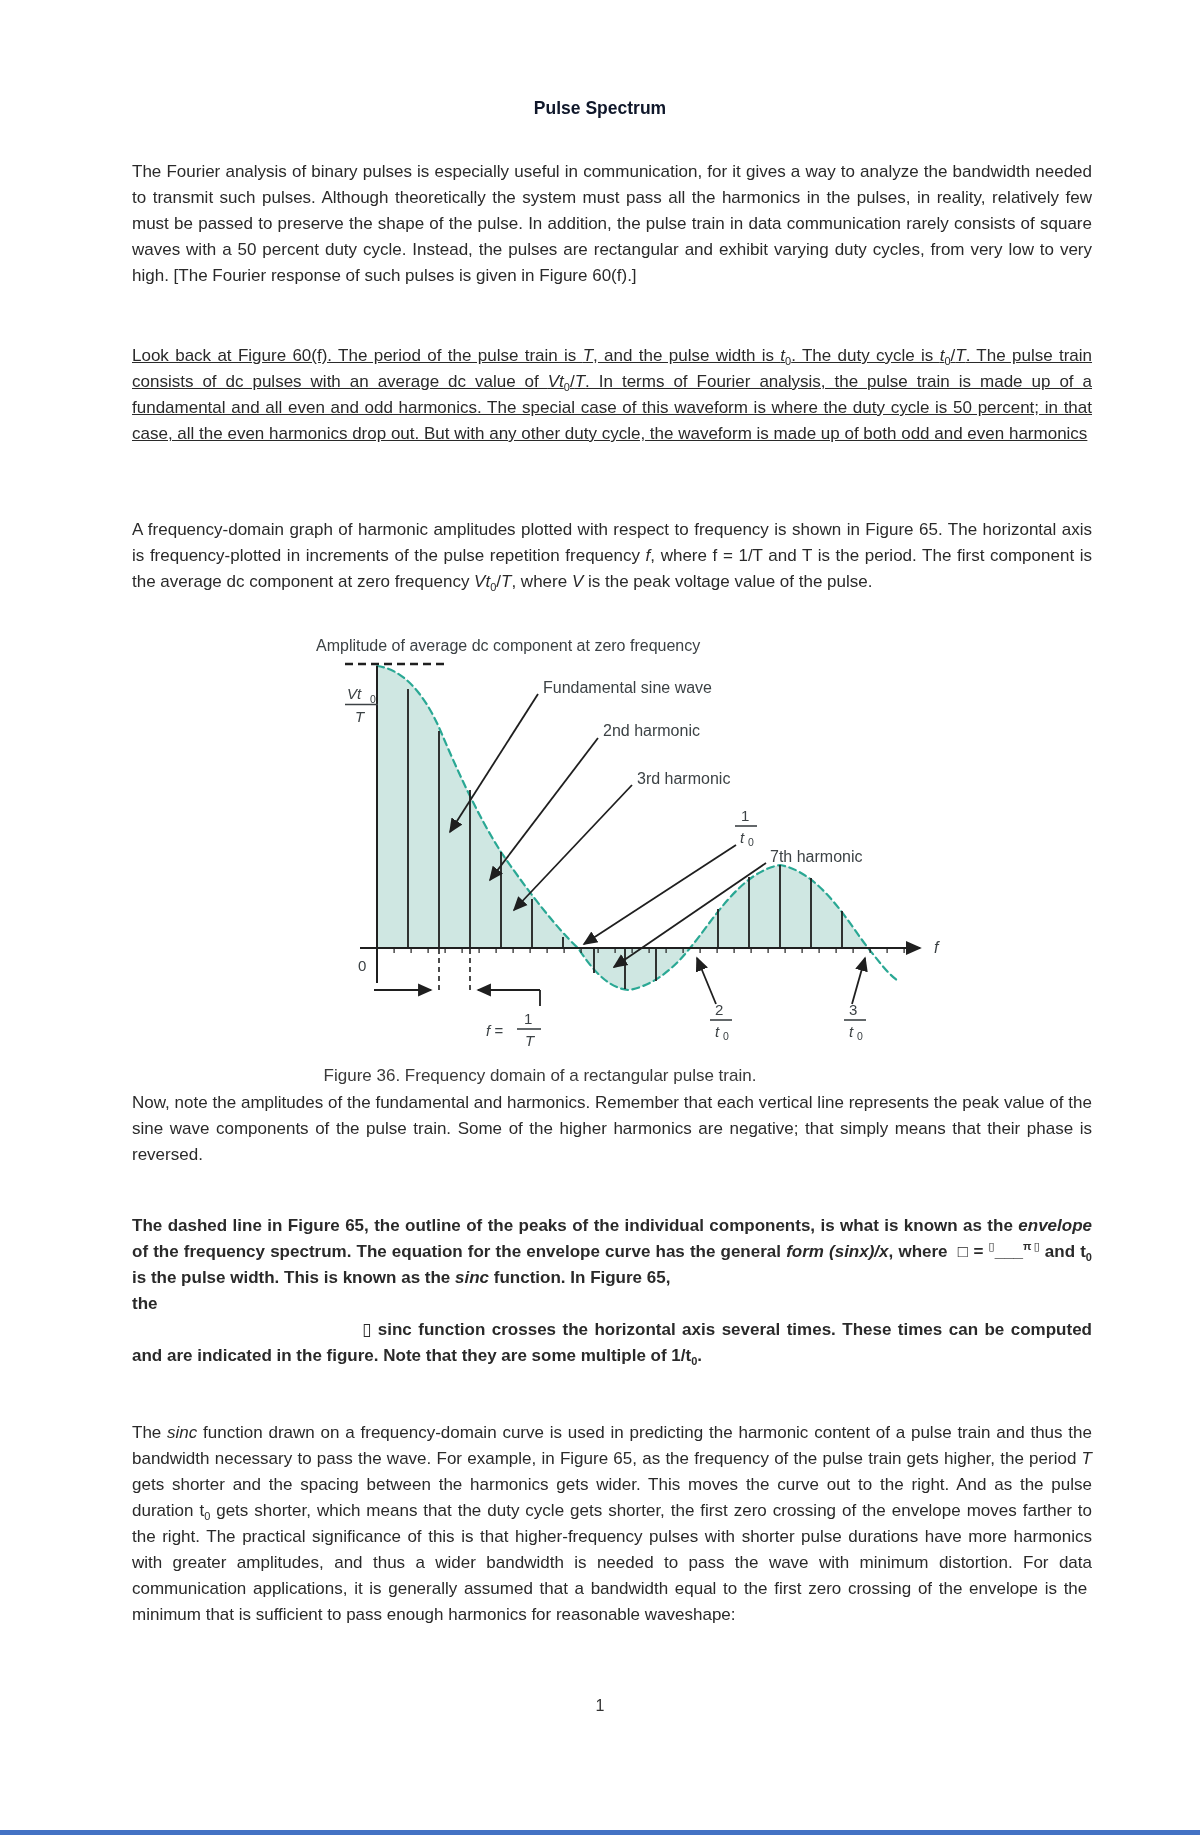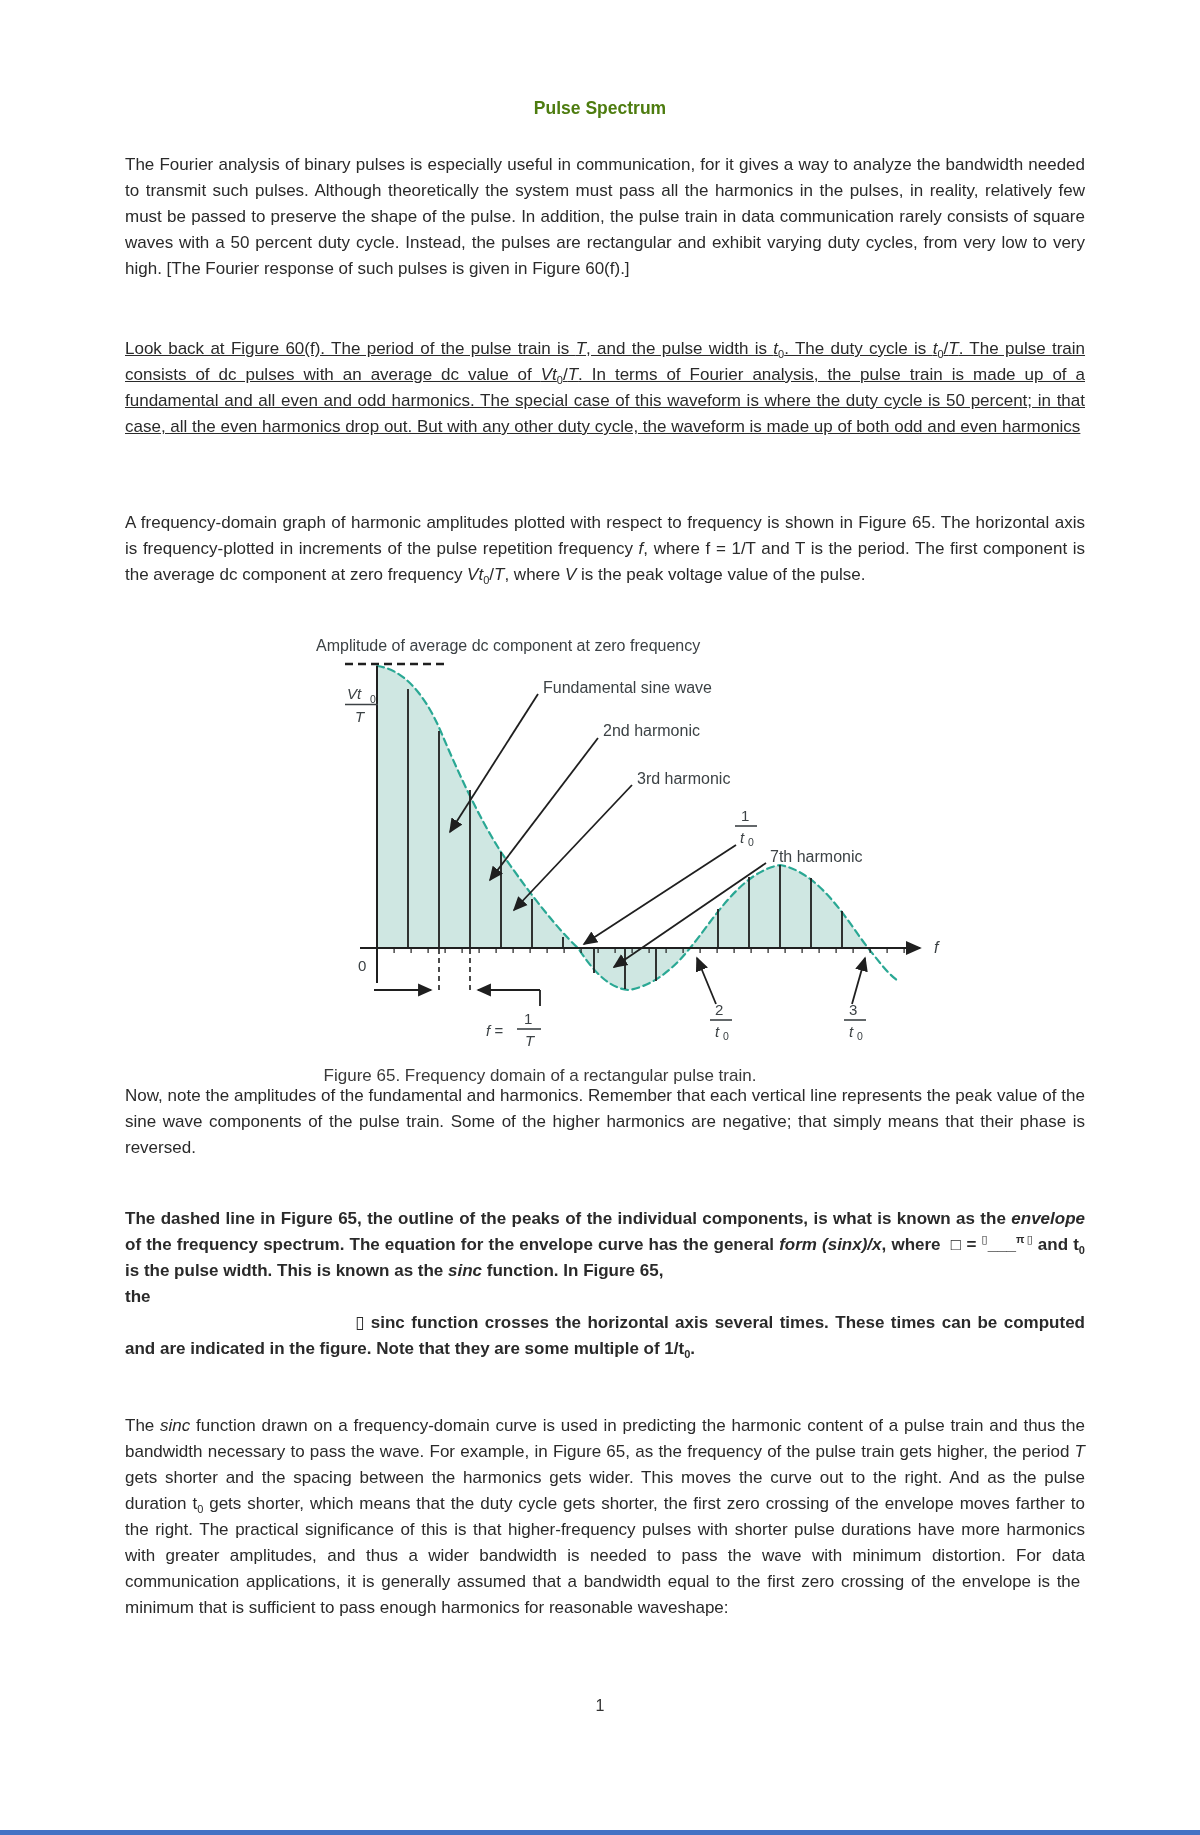--- a/index.html
+++ b/index.html
@@ -1,20 +1,20 @@
 <!DOCTYPE html>
 <html style="--envelope: #2aa894; --fill: #cfe7e2; --ink: #1f1f1f; --labeltext: #3c4245; --accent: #4472c4;"><head>
 <meta charset="utf-8">
 <style>
   html,body{margin:0;padding:0;background:#ffffff;}
   .page{position:relative;width:1200px;height:1835px;background:#fff;overflow:hidden;
         font-family:"Liberation Sans","DejaVu Sans",sans-serif;color:#262626;}
   .title{position:absolute;left:0;top:98px;width:100%;margin:0;text-align:center;
-         font-size:17.5px;font-weight:bold;color:#4d7c0f;}
-  .body-text{position:absolute;left:120px;width:960px;margin:5px;
+         font-size:17.5px;font-weight:bold;color:#0f172a;}
+  .body-text{position:absolute;left:120px;width:960px;margin:12px;
              font-size:17px;line-height:26px;text-align:justify;color:#2a2a2a;}
   .body-text i{font-style:italic;}
   sub{font-size:11px;line-height:0;}
   sup{font-size:11px;line-height:0;}
   .p1{top:147px;} .p2{top:331px;text-decoration:underline;} .p3{top:505px;} .p4{top:1078px;}
   .p5{top:1201px;font-weight:bold;} .p6{top:1408px;}
   .p5 .frag{font-size:17px;line-height:26px;text-align:justify;}
   .p5 .indented{text-indent:230px;}
   .caption{position:absolute;left:120px;top:1066px;width:840px;text-align:center;
            font-size:17px;color:#3a3a3a;}
@@ -140,21 +140,21 @@
     </g>
 
     <g>
       <text x="549" y="383" class="fr">3</text>
       <line class="fbar" x1="544" y1="388" x2="566" y2="388"></line>
       <text x="549" y="405" class="fr it">t</text>
       <text x="557" y="408" class="small">0</text>
     </g>
   </svg>
 
-  <div class="caption">Figure 65. Frequency domain of a rectangular pulse train.</div>
+  <div class="caption">Figure 36. Frequency domain of a rectangular pulse train.</div>
 
   <p class="body-text p4">Now, note the amplitudes of the fundamental and harmonics. Remember that each vertical line represents the peak value of the sine wave components of the pulse train. Some of the higher harmonics are negative; that simply means that their phase is reversed.</p>
 
   <div class="body-text p5">
     <div class="frag">The dashed line in Figure 65, the outline of the peaks of the individual components, is what is known as the <i>envelope</i> of the frequency spectrum. The equation for the envelope curve has the general <i>form</i> <i>(sinx)/x</i>, where &nbsp;□ = <sup>▯</sup>___<sup>π ▯</sup> and t<sub>0</sub> is the pulse width. This is known as the <i>sinc</i> function. In Figure 65,</div>
     <div class="frag">the</div>
     <div class="frag indented">▯ sinc function crosses the horizontal axis several times. These times can be computed and are indicated in the figure. Note that they are some multiple of 1/t<sub>0</sub>.</div>
   </div>
 
   <p class="body-text p6">The <i>sinc</i> function drawn on a frequency-domain curve is used in predicting the harmonic content of a pulse train and thus the bandwidth necessary to pass the wave. For example, in Figure 65, as the frequency of the pulse train gets higher, the period <i>T</i> gets shorter and the spacing between the harmonics gets wider. This moves the curve out to the right. And as the pulse duration t<sub>0</sub> gets shorter, which means that the duty cycle gets shorter, the first zero crossing of the envelope moves farther to the right. The practical significance of this is that higher-frequency pulses with shorter pulse durations have more harmonics with greater amplitudes, and thus a wider bandwidth is needed to pass the wave with minimum distortion. For data communication applications, it is generally assumed that a bandwidth equal to the first zero crossing of the envelope is the&nbsp; minimum that is sufficient to pass enough harmonics for reasonable waveshape:</p>

